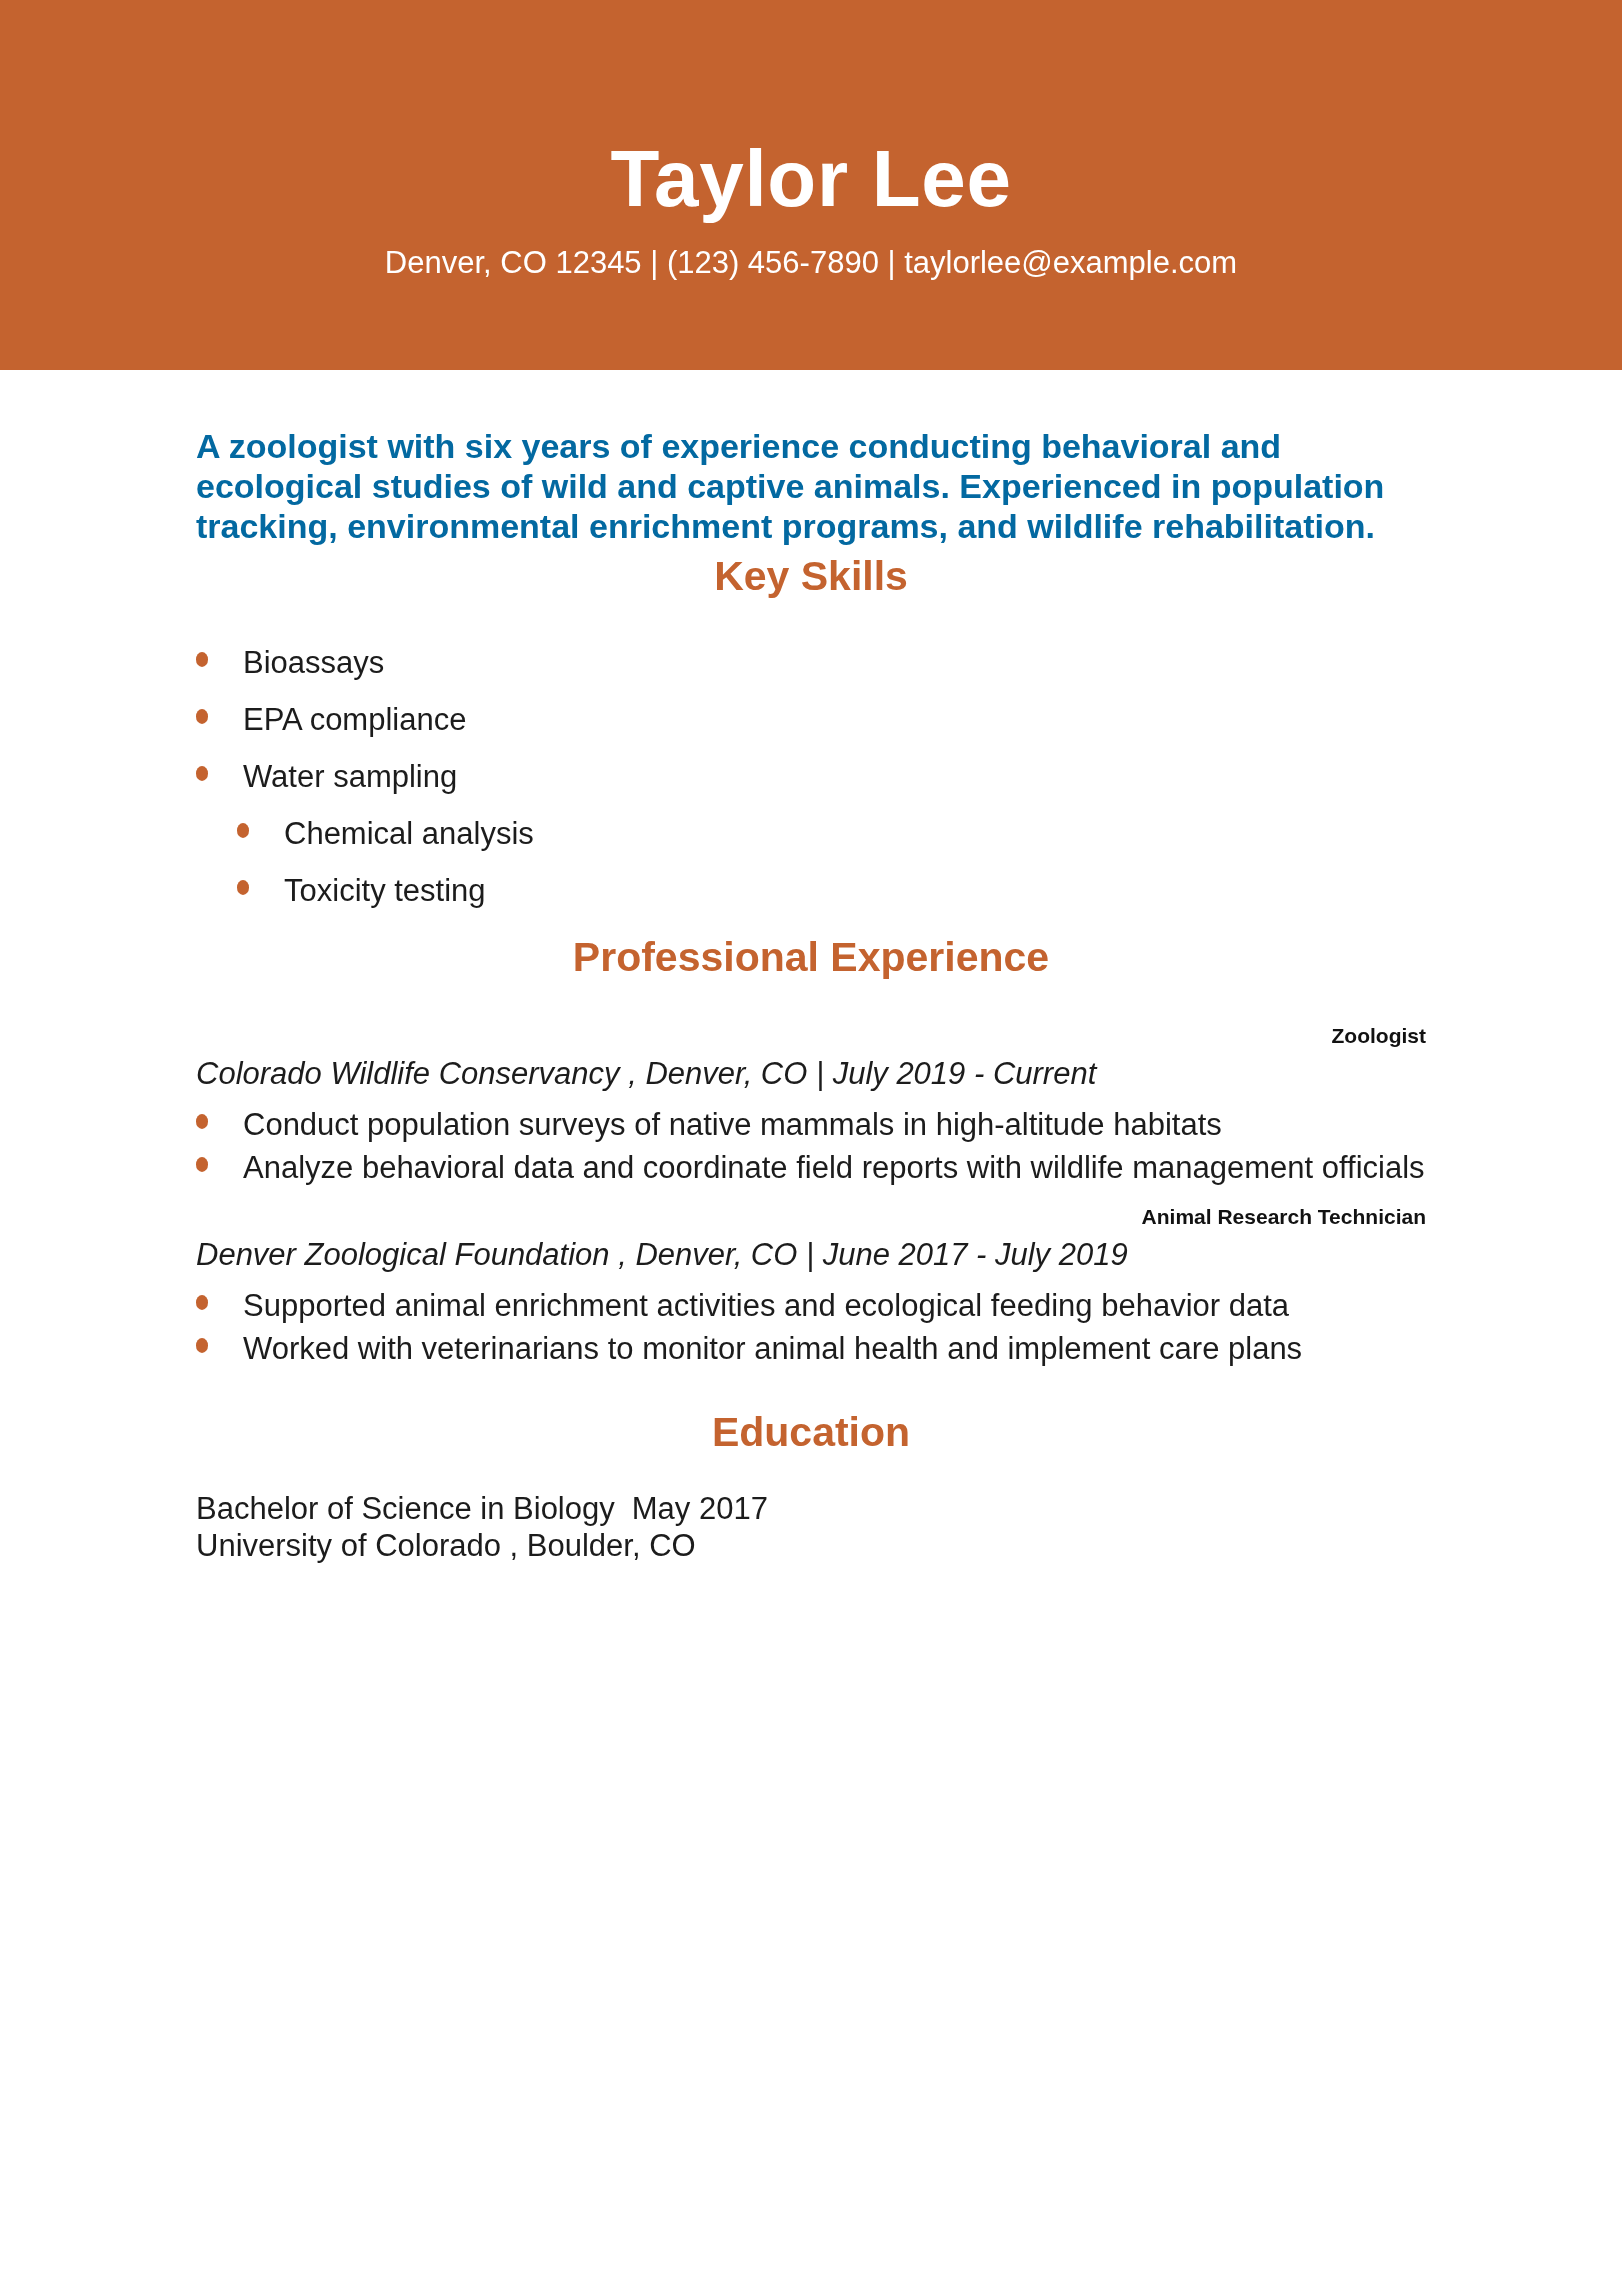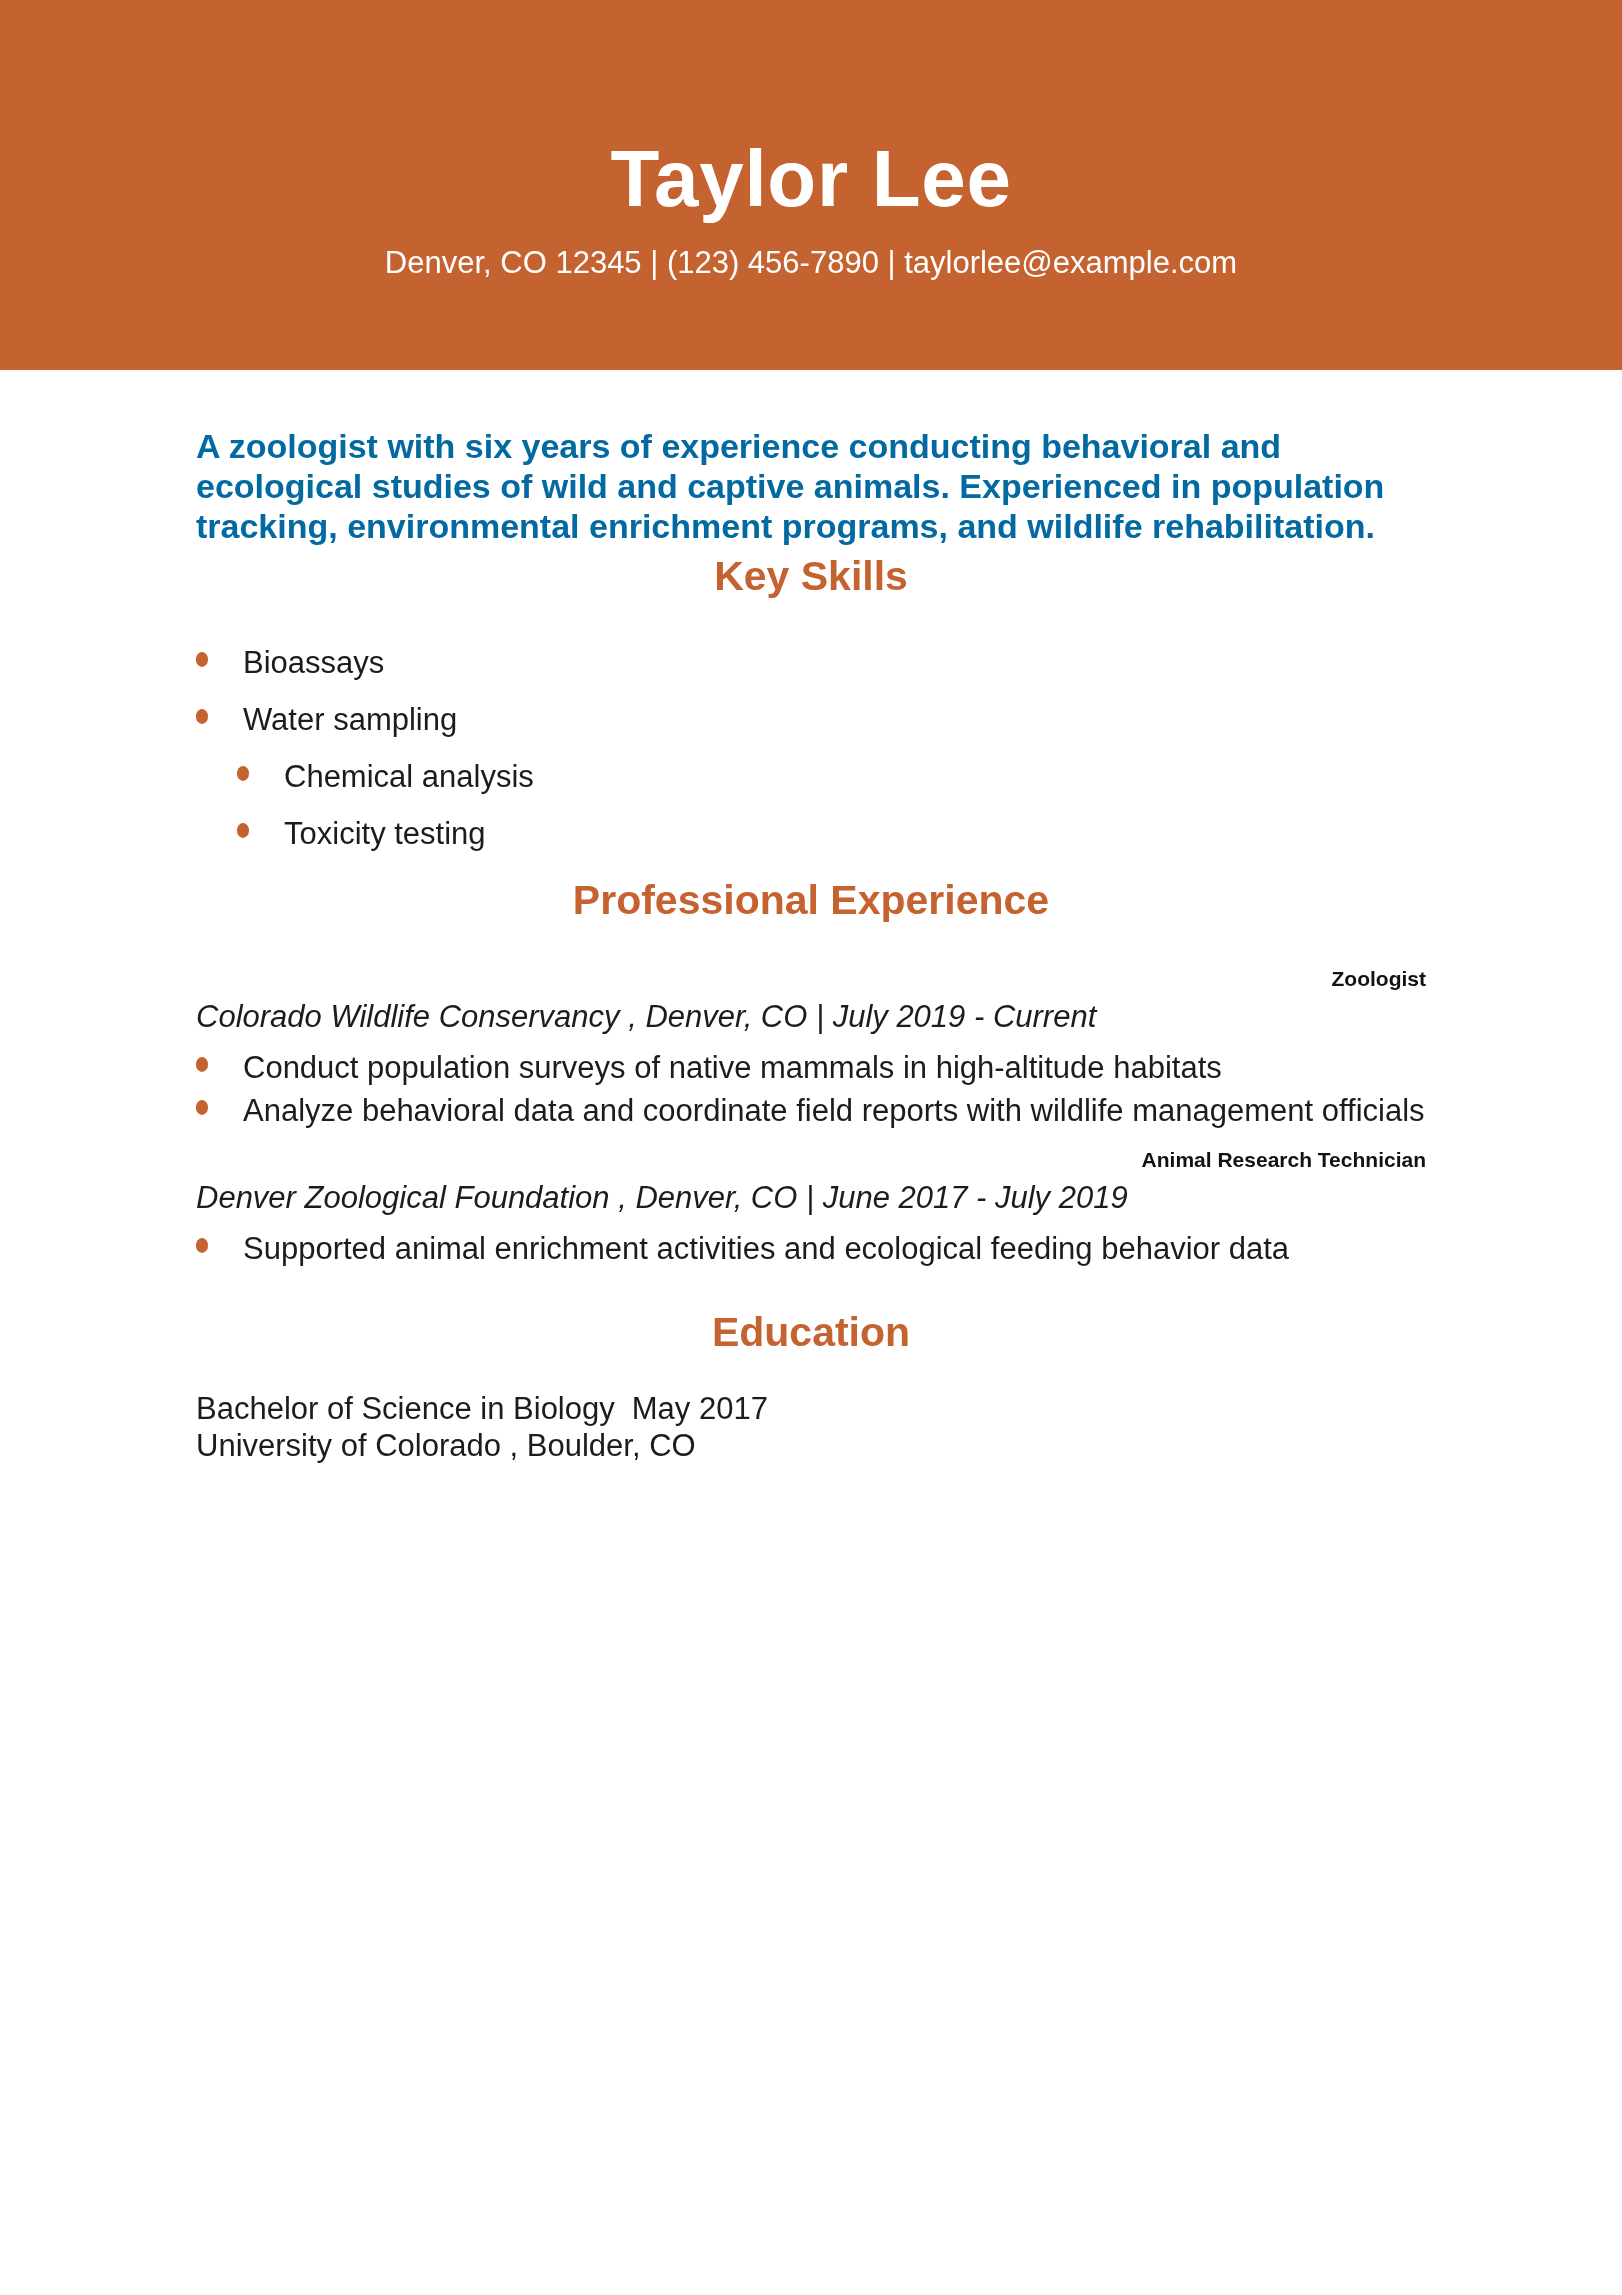--- a/index.html
+++ b/index.html
@@ -150,20 +150,24 @@
     <section class="skills-section">
       <h2 class="section-title">Key Skills</h2>
       <div class="skills-grid">
         <ul class="skills-col col-left">
           <li class="bullet-item">
             <span class="dot"></span>
             <span>Bioassays</span>
           </li>
           <li class="bullet-item">
             <span class="dot"></span>
+            <span>EPA compliance</span>
+          </li>
+          <li class="bullet-item">
+            <span class="dot"></span>
             <span>Water sampling</span>
           </li>
         </ul>
         <ul class="skills-col col-right">
           <li class="bullet-item">
             <span class="dot"></span>
             <span>Chemical analysis</span>
           </li>
           <li class="bullet-item">
             <span class="dot"></span>
@@ -191,20 +195,24 @@
         </ul>
       </article>
 
       <article class="job">
         <h3 class="job-title">Animal Research Technician</h3>
         <p class="job-meta">Denver Zoological Foundation , Denver, CO | June 2017 - July 2019</p>
         <ul class="bullets">
           <li class="bullet-item">
             <span class="dot"></span>
             <span>Supported animal enrichment activities and ecological feeding behavior data</span>
+          </li>
+          <li class="bullet-item">
+            <span class="dot"></span>
+            <span>Worked with veterinarians to monitor animal health and implement care plans</span>
           </li>
         </ul>
       </article>
     </section>
 
     <section class="edu-section">
       <h2 class="section-title">Education</h2>
       <p class="edu-degree-line">
         <span>Bachelor of Science in Biology</span><span class="edu-date">May 2017</span>
       </p>

